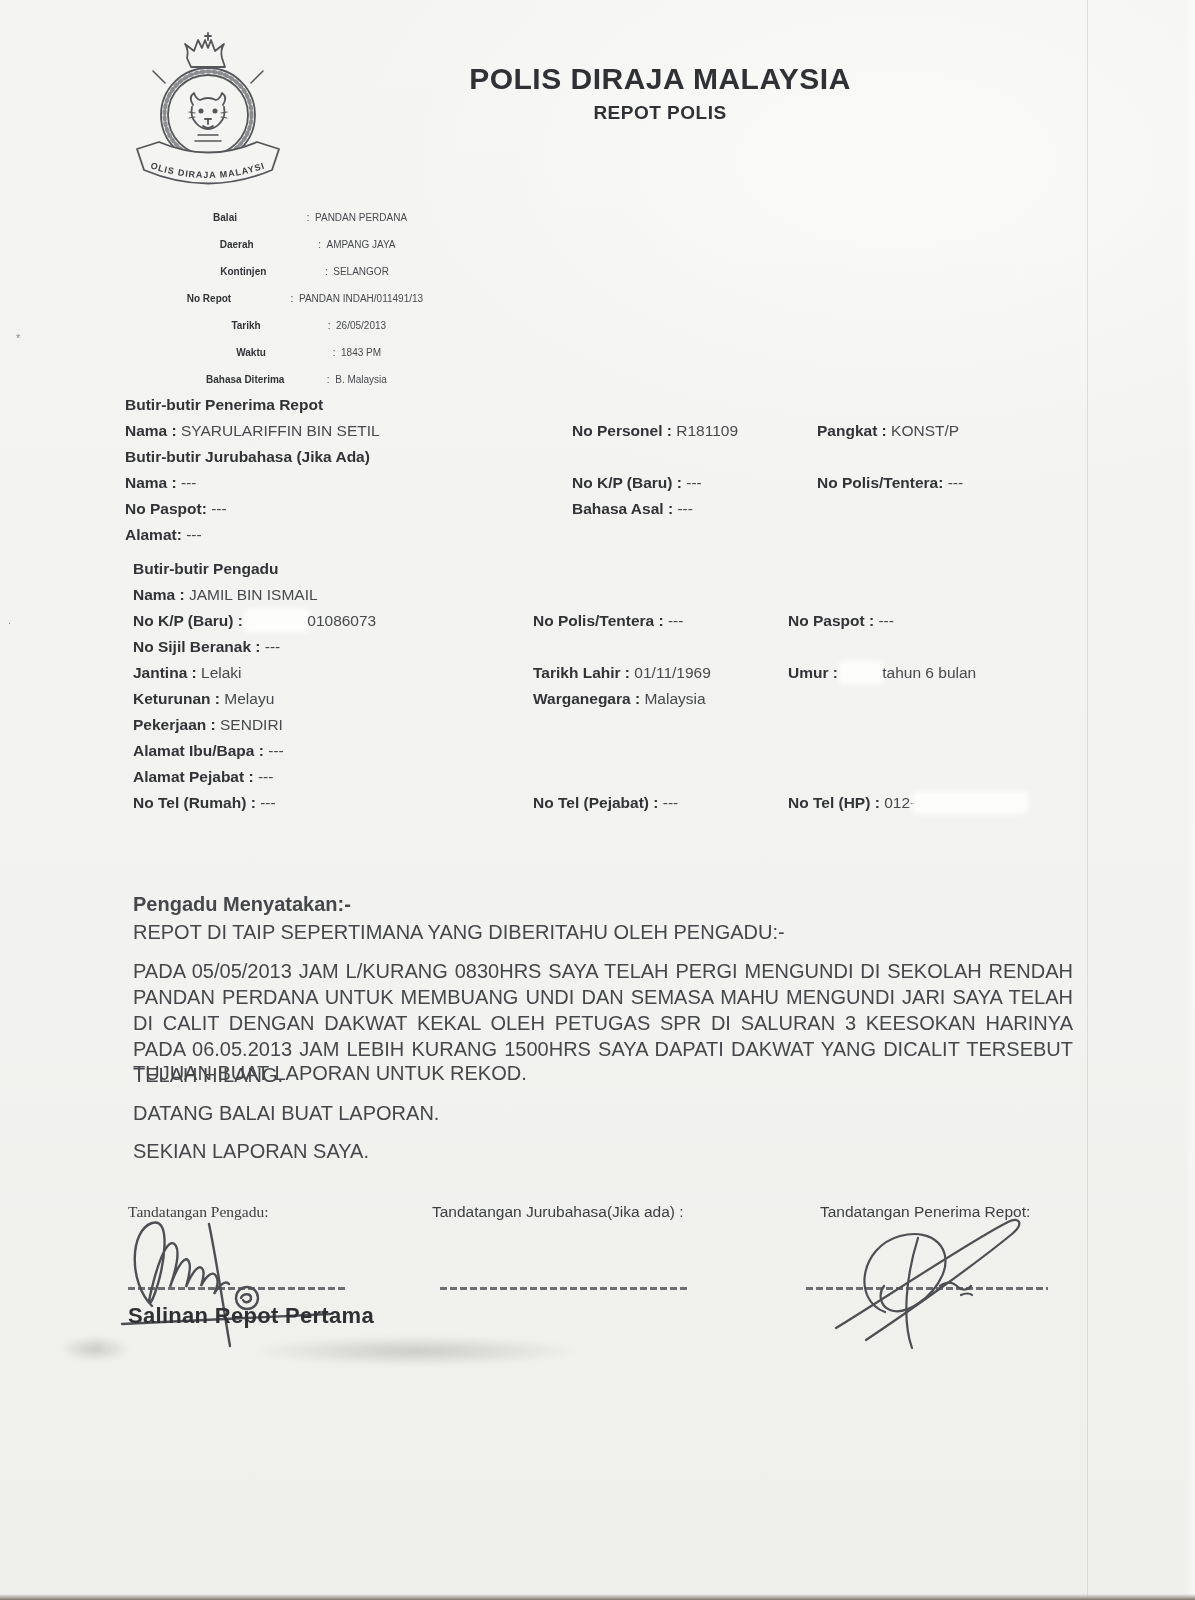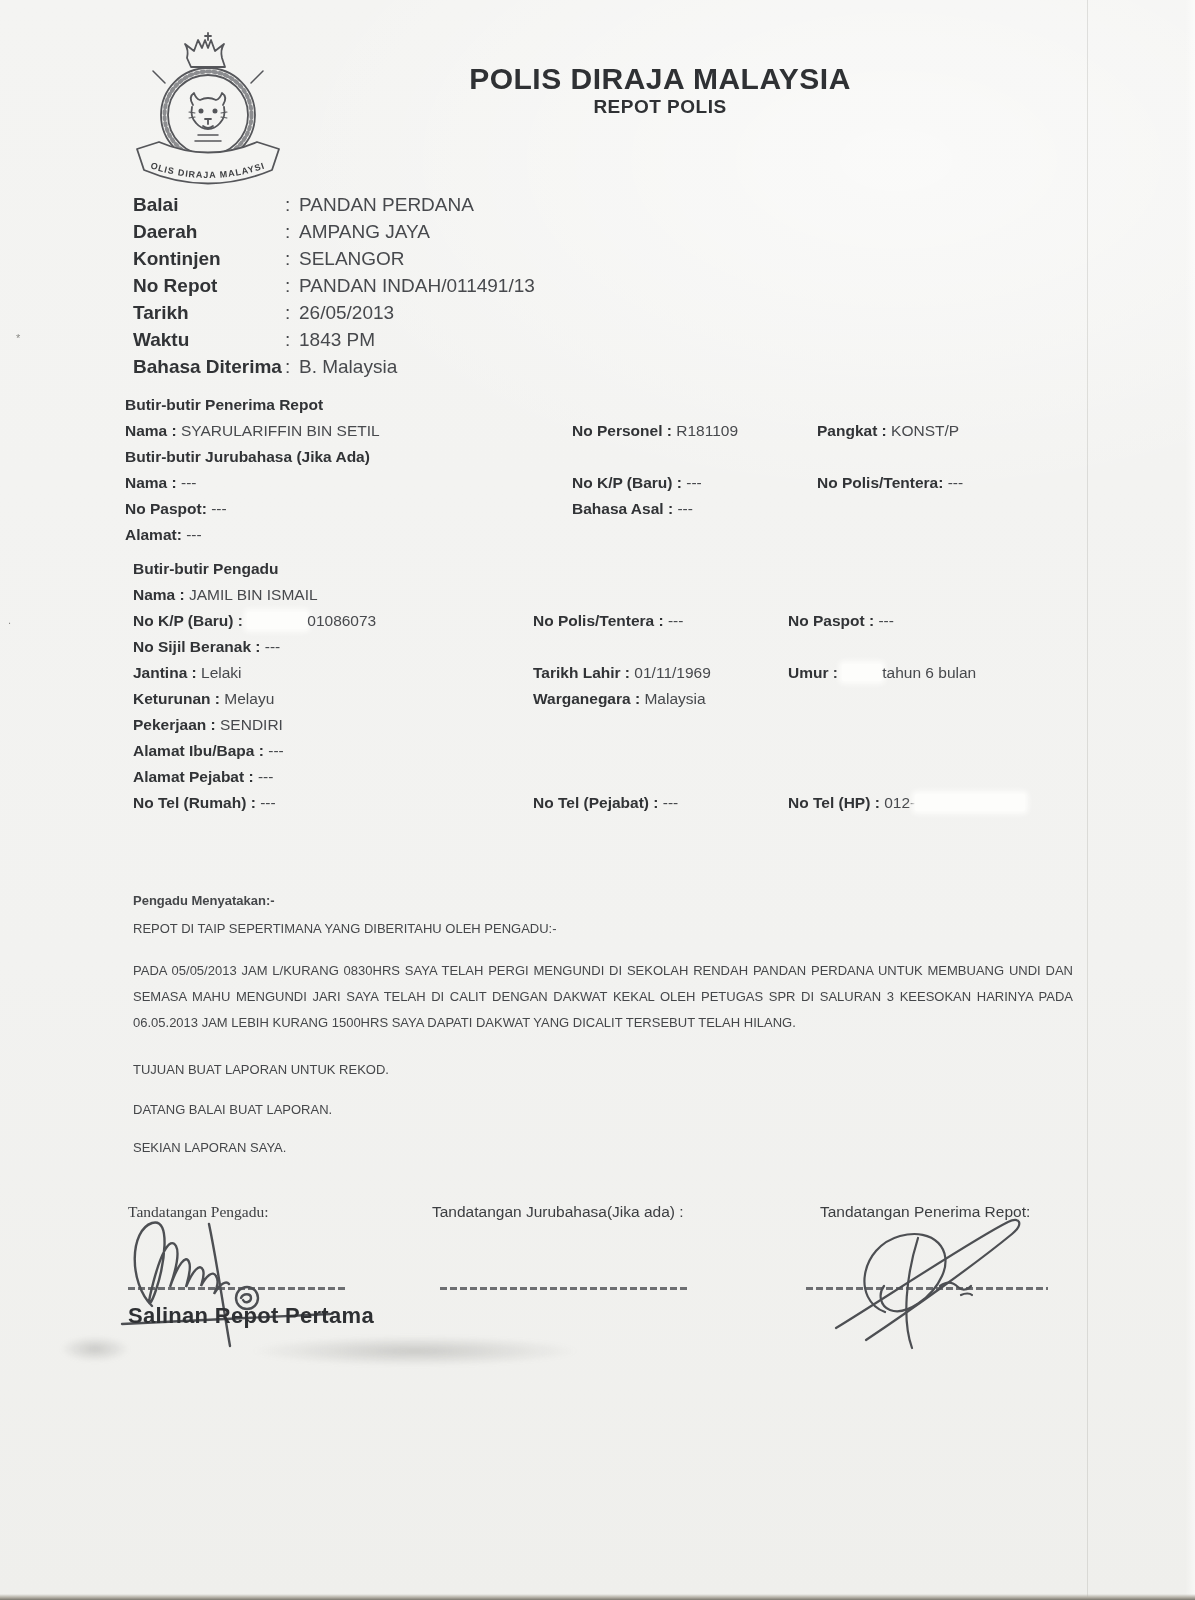--- a/index.html
+++ b/index.html
@@ -13,36 +13,36 @@
     font-family:"Liberation Sans", sans-serif;
     color:#45474a;
     overflow:hidden;
   }
   .abs{position:absolute;}
   .lbl{font-weight:bold;color:#313336;}
   .val{color:#47494d;}
   .sec-h{font-weight:bold;color:#313336;}
   
   .title{font-size:30px;font-weight:bold;letter-spacing:.5px;color:#2f3134;}
-  .subtitle{font-size:19px;font-weight:bold;letter-spacing:.5px;color:#2f3134;margin-top:0;}
+  .subtitle{font-size:19px;font-weight:bold;letter-spacing:.5px;color:#2f3134;margin-top:6px;}
   .titleblock{left:320px;top:62px;width:680px;text-align:center;}
   
-  .meta{left:133px;top:191px;font-size:19px;}
+  .meta{left:133px;top:204px;font-size:10px;text-align:center;}
   .mrow{height:27px;line-height:27px;white-space:nowrap;}
   .mlabel{display:inline-block;width:152px;font-weight:bold;color:#313336;}
   .msep{display:inline-block;width:14px;color:#45474a;}
   
   .sect{font-size:15.5px;line-height:26px;}
   .row{position:relative;height:26px;white-space:nowrap;}
   .rowwrap{position:relative;white-space:normal;width:950px;}
   .c{position:absolute;top:0;white-space:nowrap;}
   .a2{left:447px;} .a3{left:692px;}
   .b2{left:352px;margin-left:48px;} .b3{left:655px;}
   
-  .stmt{font-size:13px;color:#45474a;}
+  .stmt{font-size:20px;color:#45474a;}
   .stmt-body{width:940px;text-align:justify;line-height:26px;}
   
   .redact{display:inline-block;height:17px;vertical-align:-3px;background:#fdfdfb;box-shadow:0 0 5px 3px #fdfdfb;border-radius:2px;}
   .rd-kp{width:60px;}
   .rd-umur{width:40px;}
   .rd-hp{width:110px;}
   
   .sig-label{font-size:15.5px;color:#3c3e41;white-space:nowrap;}
   .dash{position:absolute;height:3px;background:repeating-linear-gradient(90deg,#55575b 0 7px,rgba(0,0,0,0) 7px 10px);opacity:.85;}
   .footer-stamp{font-size:22px;font-weight:bold;color:#2e3033;letter-spacing:.3px;}

